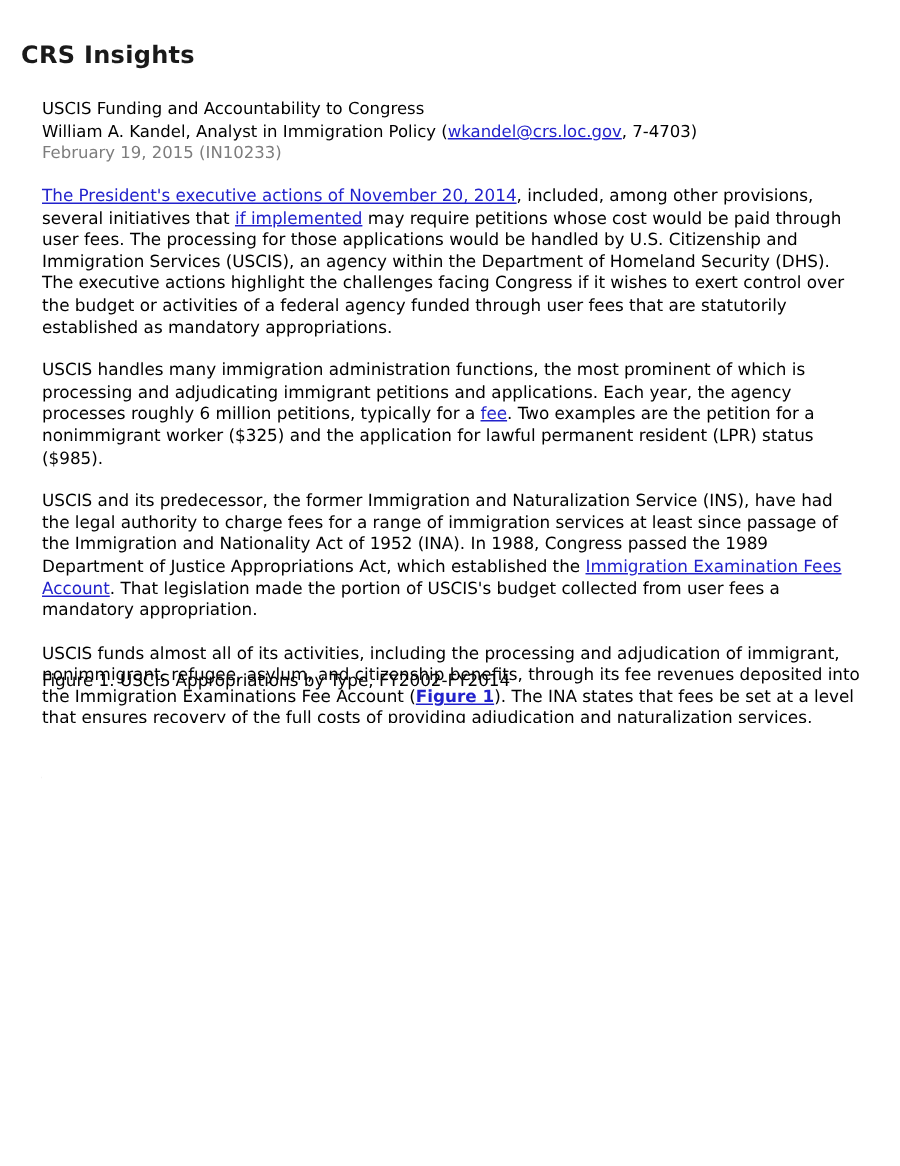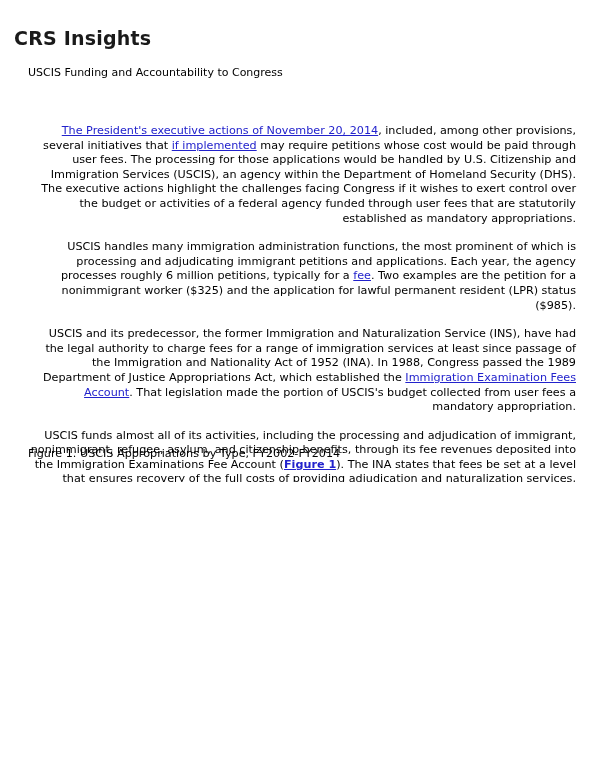--- a/index.html
+++ b/index.html
@@ -17,21 +17,21 @@
   .page {
     position: relative;
     width: 600px;
     height: 777px;
     background: #ffffff;
   }
   .doc-title {
     position: absolute;
     left: 14px;
     top: 27px;
-    font-size: 19px;
+    font-size: 16px;
     font-weight: bold;
     letter-spacing: 0.2px;
     color: #1a1a1a;
     font-family: "DejaVu Sans", sans-serif;
   }
   .meta {
     position: absolute;
     left: 28px;
     top: 66px;
     width: 550px;
@@ -45,21 +45,21 @@
   .body-block {
     position: absolute;
     left: 28px;
     top: 124px;
     width: 548px;
   }
   p.para {
     margin: 0 0 14px 0;
     font-size: 11.2px;
     line-height: 14.6px;
-    text-align: right;
+    text-align: left;
     color: #000000;
   }
   p.para:last-child {
     margin-bottom: 0;
   }
   .caption {
     position: absolute;
     left: 28px;
     top: 447px;
     width: 548px;
@@ -88,20 +88,24 @@
 <body>
 
 <div class="page">
 
   <div class="doc-title">CRS Insights</div>
 
   <div class="meta">
     <div>
       <span>USCIS Funding and Accountability to Congress</span>
     </div>
+    <div>
+      <span>William A. Kandel, Analyst in Immigration Policy (</span><a class="link">wkandel@crs.loc.gov</a><span>, 7-4703)</span>
+    </div>
+    <div class="meta-date">February 19, 2015 (IN10233)</div>
   </div>
 
   <div class="body-block">
     <p class="para"><a class="link">The President's executive actions of November 20, 2014</a>, included, among other provisions, several initiatives that <a class="link">if implemented</a> may require petitions whose cost would be paid through user fees. The processing for those applications would be handled by U.S. Citizenship and Immigration Services (USCIS), an agency within the Department of Homeland Security (DHS). The executive actions highlight the challenges facing Congress if it wishes to exert control over the budget or activities of a federal agency funded through user fees that are statutorily established as mandatory appropriations.</p>
     <p class="para">USCIS handles many immigration administration functions, the most prominent of which is processing and adjudicating immigrant petitions and applications. Each year, the agency processes roughly 6 million petitions, typically for a <a class="link">fee</a>. Two examples are the petition for a nonimmigrant worker ($325) and the application for lawful permanent resident (LPR) status ($985).</p>
     <p class="para">USCIS and its predecessor, the former Immigration and Naturalization Service (INS), have had the legal authority to charge fees for a range of immigration services at least since passage of the Immigration and Nationality Act of 1952 (INA). In 1988, Congress passed the 1989 Department of Justice Appropriations Act, which established the <a class="link">Immigration Examination Fees Account</a>. That legislation made the portion of USCIS's budget collected from user fees a mandatory appropriation.</p>
     <p class="para">USCIS funds almost all of its activities, including the processing and adjudication of immigrant, nonimmigrant, refugee, asylum, and citizenship benefits, through its fee revenues deposited into the Immigration Examinations Fee Account (<a class="link link-bold">Figure 1</a>). The INA states that fees be set at a level that ensures recovery of the full costs of providing adjudication and naturalization services, including similar services to those people who are not charged, such as asylum applicants. Fees can also be set at levels to cover "costs associated with the administration of the fees collected." To set fee levels, USCIS must regularly assess the cost of providing its services and apply cost accounting analyses to appropriately and accurately assess fees to each petition type.</p>
   </div>
 
   <div class="caption">Figure 1. USCIS Appropriations by Type, FY2002-FY2014</div>

